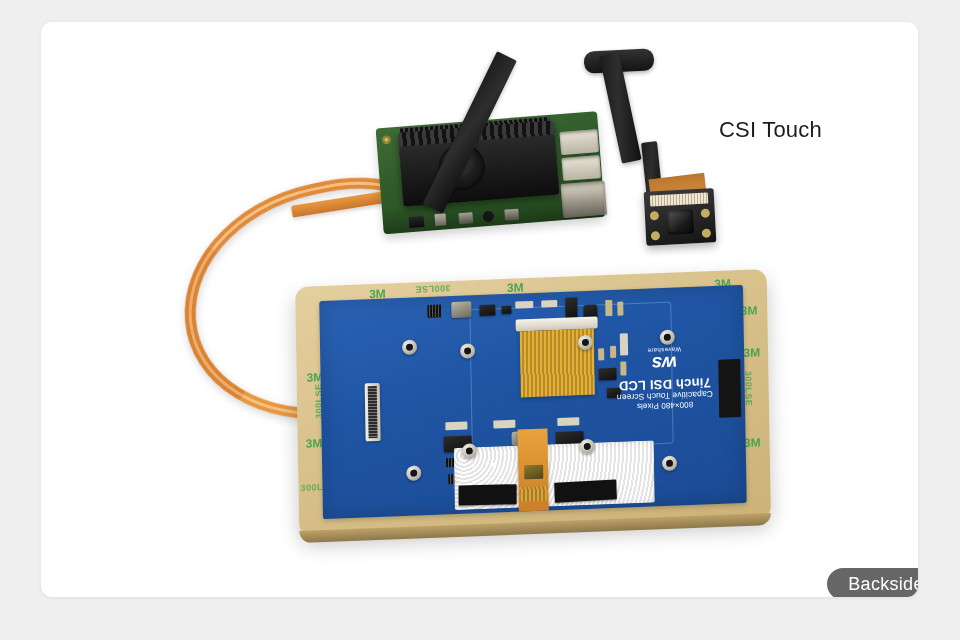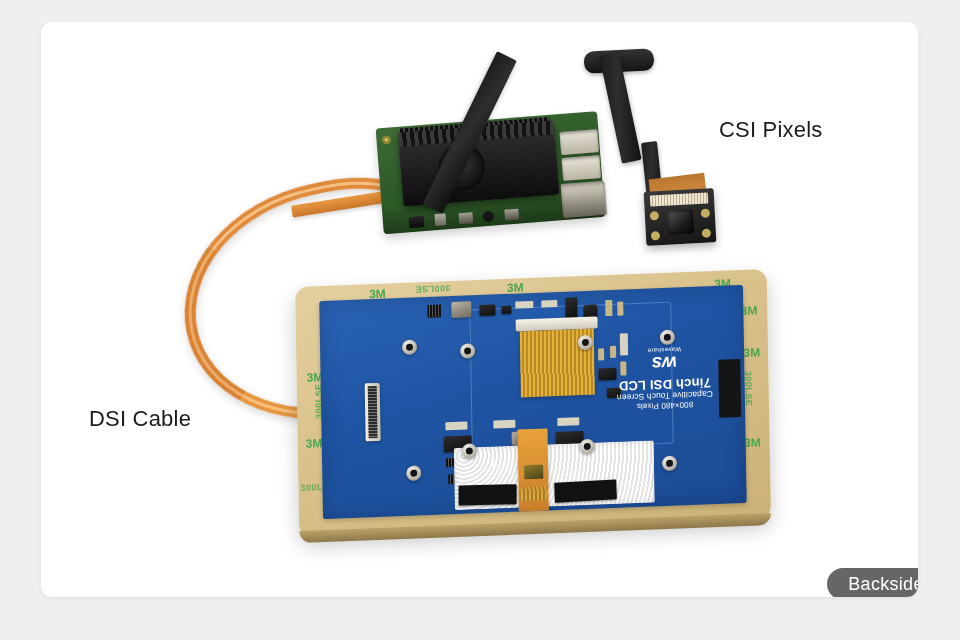--- a/index.html
+++ b/index.html
@@ -429,21 +429,20 @@
         <div class="standoff" style="left:140px;top:48px;"></div>
         <div class="standoff" style="left:258px;top:44px;"></div>
         <div class="standoff" style="left:340px;top:42px;"></div>
         <div class="standoff" style="left:140px;top:148px;"></div>
         <div class="standoff" style="left:258px;top:148px;"></div>
         <div class="standoff" style="left:84px;top:168px;"></div>
         <div class="standoff" style="left:340px;top:168px;"></div>
       </div>
     </div>
 
-    <span class="lbl" style="left:678px;top:95px;">CSI Pixels</span>
-    <span class="lbl" style="left:48px;top:384px;">DSI Cable</span>
+    <span class="lbl" style="left:678px;top:95px;">CSI Touch</span>
 
     <div class="badge">
       <span>Backside</span>
     </div>
 
   </div>
 </div>
 
 </body></html>

